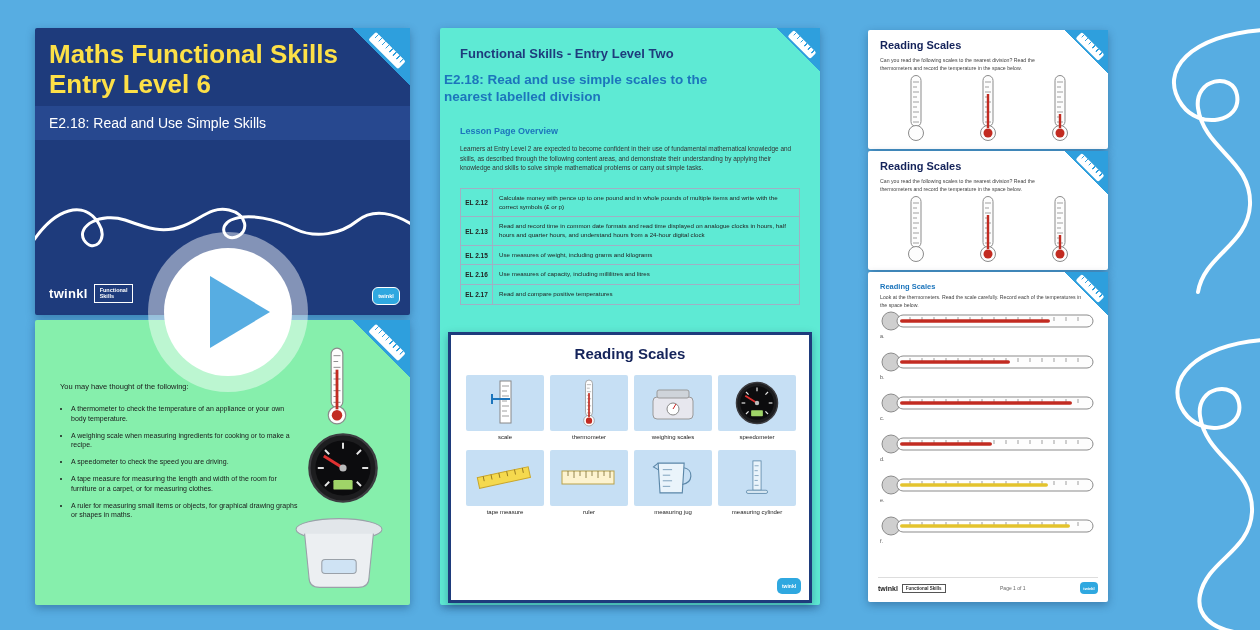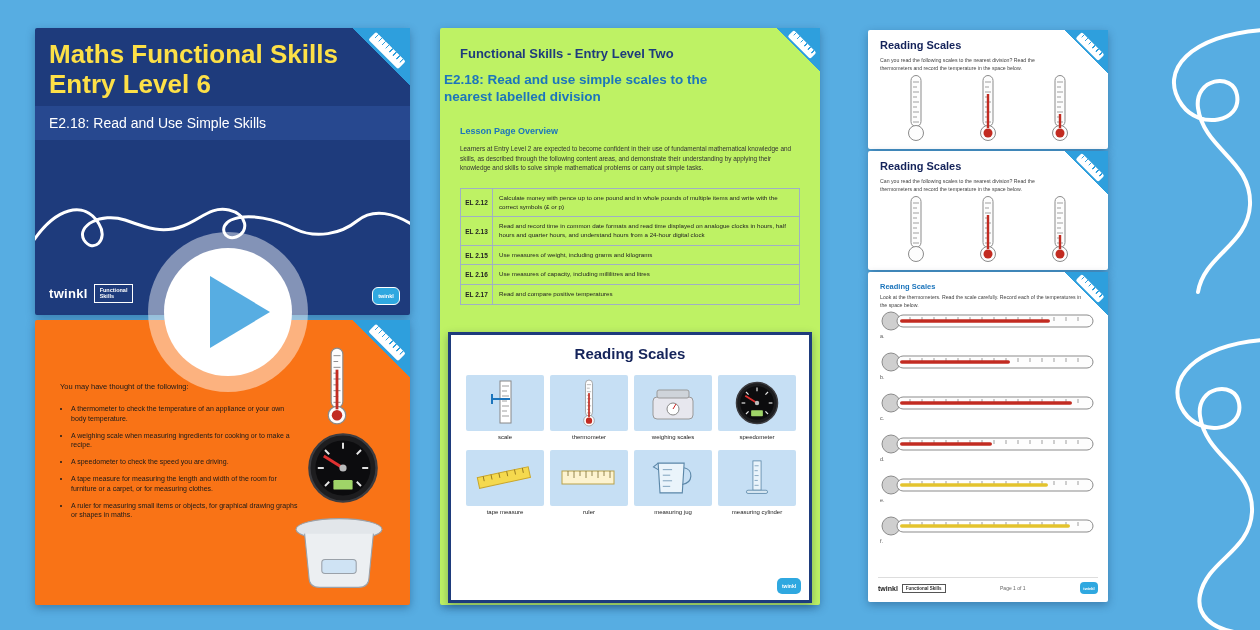--- a/index.html
+++ b/index.html
@@ -32,30 +32,30 @@
   .fs-badge { border:1px solid #fff; color:#fff; font-size:5.5px; font-weight:bold; line-height:1.2;
               padding:2px 5px; text-align:left; }
   .fs-badge span { display:block; }
   .mini-cloud { position:absolute; right:10px; bottom:10px; width:28px; height:18px; background:#2FA8E0;
                 border:1px solid #fff; border-radius:6px; color:#fff; font-size:5.5px; font-weight:bold;
                 display:flex; align-items:center; justify-content:center; }
 
   .play { position:absolute; left:146px; top:230px; z-index:6; cursor:pointer; }
 
   
-  .slide2 { position:absolute; left:35px; top:320px; width:375px; height:285px; background:#f97316; border-radius:2px; }
+  .slide2 { position:absolute; left:35px; top:320px; width:375px; height:285px; background:#86efac; border-radius:2px; }
   .s2-intro { position:absolute; left:25px; top:62px; width:240px; font-size:7.5px; color:#1a1a1a; }
   .s2-list { position:absolute; left:36px; top:84px; width:228px; font-size:7px; color:#1a1a1a; line-height:1.4; }
   .s2-list li { margin-bottom:7px; }
   .s2-therm { position:absolute; left:288px; top:20px; }
   .s2-speedo { position:absolute; left:272px; top:112px; }
   .s2-kscale { position:absolute; left:250px; top:190px; }
 
   
-  .doc { position:absolute; left:440px; top:28px; width:380px; height:577px; background:#bef264; border-radius:2px; }
+  .doc { position:absolute; left:440px; top:28px; width:380px; height:577px; background:#5eead4; border-radius:2px; }
   .doc-title { position:absolute; left:20px; top:18px; font-size:13px; font-weight:800; color:#1E3B7C; }
   .doc-heading { position:absolute; left:4px; top:44px; width:310px; font-size:13.5px; font-weight:700; color:#1C75BC; line-height:1.25; }
   .doc-section { position:absolute; left:20px; top:98px; font-size:9px; font-weight:bold; color:#1C75BC; }
   .doc-par { position:absolute; left:20px; top:116px; width:340px; font-size:6.4px; line-height:1.5; color:#333; }
   .ov-table { position:absolute; left:20px; top:160px; width:340px; border-collapse:collapse; }
   .ov-table td { border:1px solid #9FB0C4; }
   .ov-table .code { width:32px; text-align:center; font-weight:bold; font-size:6.5px; color:#222; padding:3px 2px; }
   .ov-table .desc { font-size:6.2px; color:#222; padding:5px 6px; line-height:1.4; }
 
   

